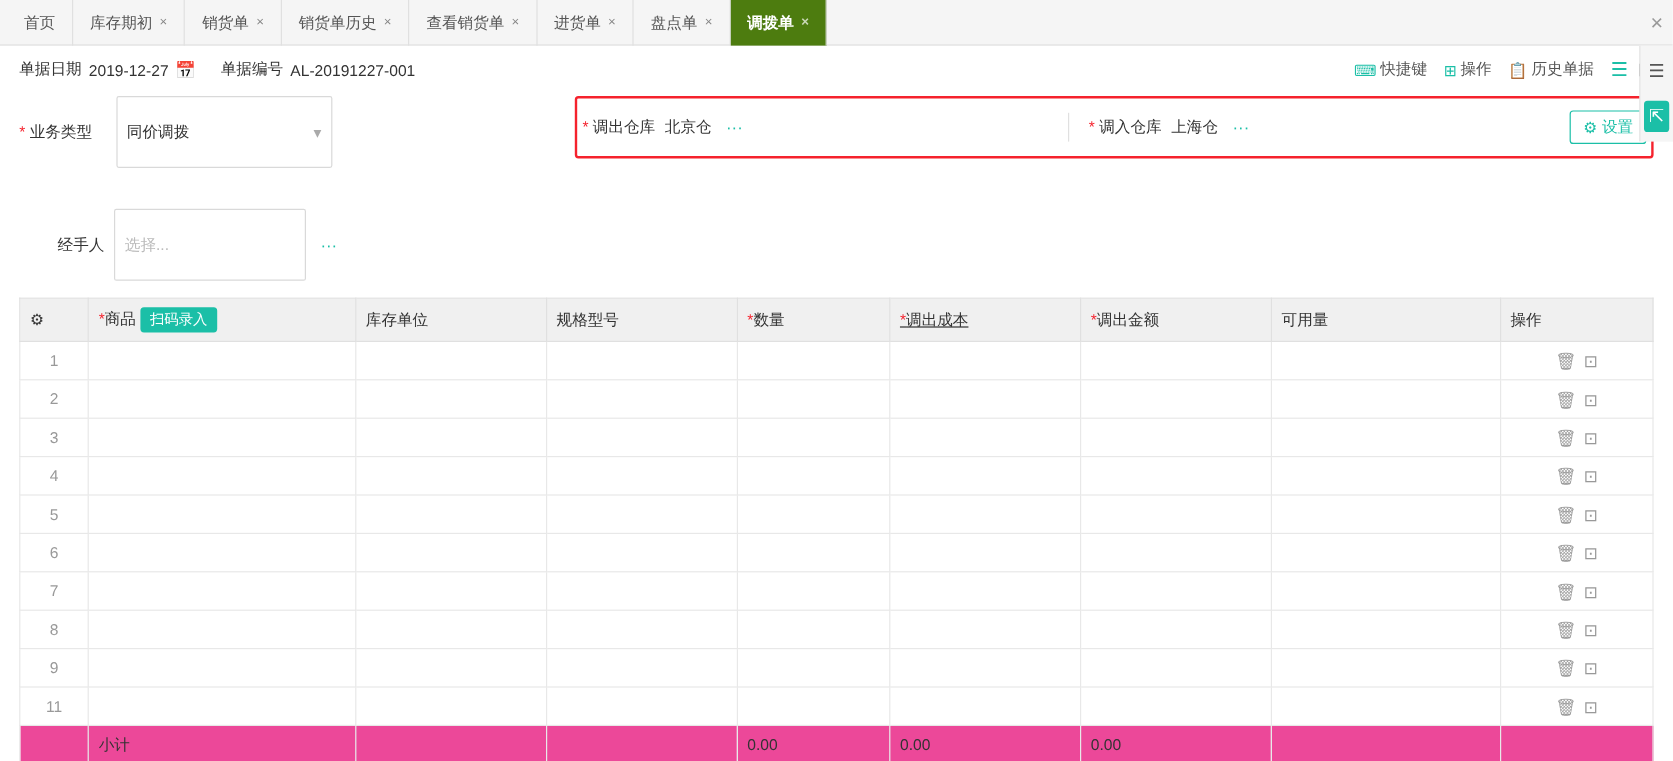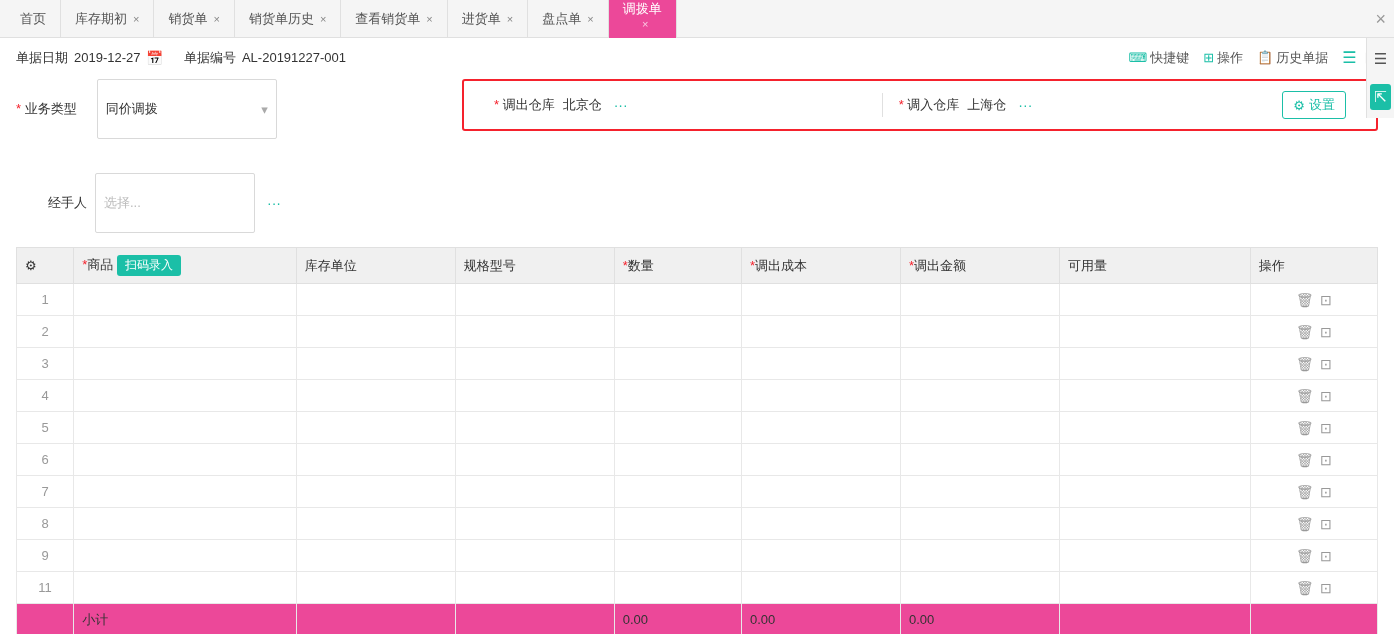--- a/index.html
+++ b/index.html
@@ -10,21 +10,21 @@
       display: flex; align-items: center; background: #f5f5f5; border-bottom: 1px solid #e0e0e0;
       height: 38px; padding: 4px 8px; position: relative;
     }
     .tab-item {
       display: flex; align-items: center; padding: 0 14px; height: 38px; cursor: pointer;
       font-size: 13px; color: #555; border-right: 1px solid #e0e0e0; white-space: nowrap;
       position: relative;
     }
     .tab-item:first-child { padding-left: 12px; }
     .tab-item.active {
-      background: #ec4899; color: #fff; font-weight: 400; flex-direction: column;
+      background: #4d7c0f; color: #fff; font-weight: 700;
     }
     .tab-item .close-btn {
       margin-left: 6px; font-size: 11px; color: inherit; opacity: 0.7; cursor: pointer;
     }
 
     
     .main-content {
       padding: 10px 16px; background: #fff;
     }
 
@@ -52,21 +52,21 @@
     }
     .form-select {
       display: flex; align-items: center; gap: 4px; border: 1px solid #d9d9d9;
       border-radius: 2px; padding: 20px 8px; min-width: 180px; cursor: pointer; background: #fff;
     }
     .form-select .arrow { color: #aaa; margin-left: auto; }
     .more-btn { color: #1bbfa7; cursor: pointer; font-size: 14px; margin-left: 4px; }
 
     
     .warehouse-box {
-      border: 2px solid #f5222d; border-radius: 3px; padding: 10px 30px;
+      border: 2px solid #f5222d; border-radius: 3px; padding: 10px 4px;
       display: flex; align-items: center; flex: 2; margin-left: 20px;
       gap: 0;
     }
     .warehouse-section {
       display: flex; align-items: center; gap: 8px; flex: 1;
     }
     .warehouse-divider {
       width: 1px; background: #e0e0e0; height: 24px; margin: 0 16px;
     }
 
@@ -130,21 +130,21 @@
     
     .top-right-icons {
       display: flex; align-items: center; gap: 8px;
     }
 
     .th-first { width: 36px; text-align: center; }
     .th-product { width: 140px; }
     .th-unit { width: 100px; }
     .th-spec { width: 100px; }
     .th-qty { width: 80px; margin-left: 24px; }
-    .th-cost { width: 100px; }
+    .th-cost { width: 100px; text-decoration: underline; }
     .th-amount { width: 100px; }
     .th-avail { width: 120px; }
     .th-ops { width: 80px; text-align: center; }
 
     .close-x { position: absolute; right: 8px; top: 0; height: 38px; display: flex; align-items: center; cursor: pointer; color: #999; font-size: 18px; }
   </style>
 </head>
 <body>
 
 <div class="tab-bar">

